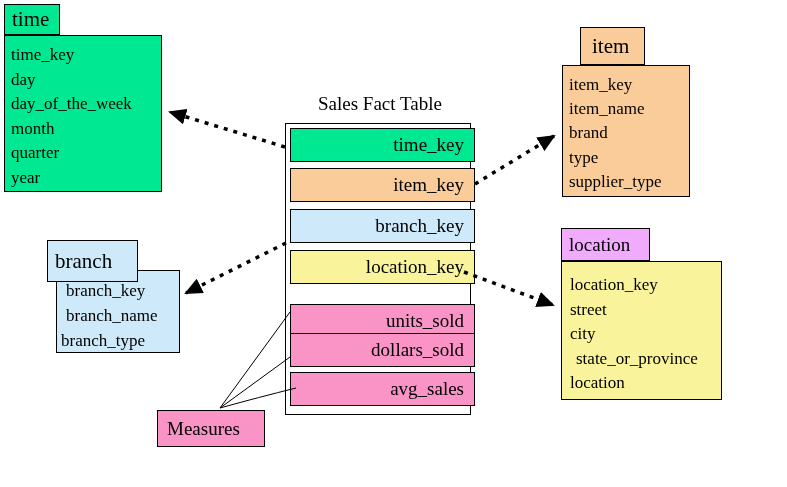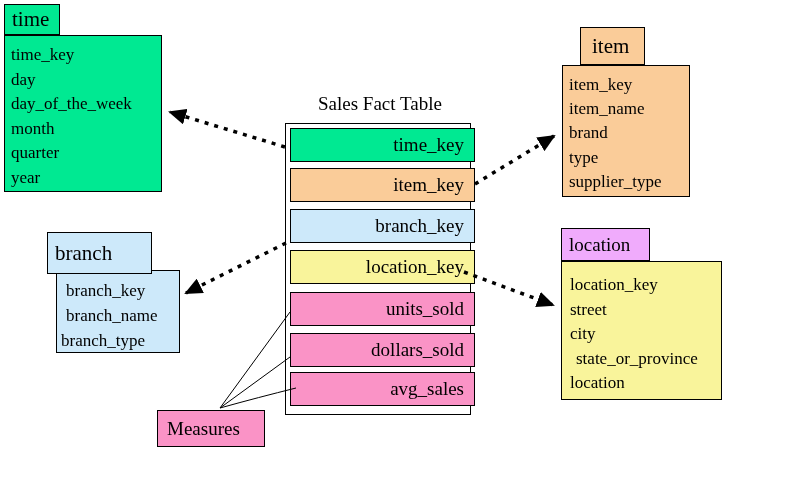--- a/index.html
+++ b/index.html
@@ -87,21 +87,21 @@
 
   <div class="box tbl-header" style="left: 580px; top: 27px; width: 65px; height: 38px; padding-left: 11px; background-color: rgb(250, 204, 153);">item</div>
   <div class="box tbl-body" style="left: 562px; top: 65px; width: 128px; height: 132px; padding-top: 7px; background-color: rgb(250, 204, 153);">
     <div class="field" style="line-height:24.2px;">item_key</div>
     <div class="field" style="line-height:24.2px;">item_name</div>
     <div class="field" style="line-height:24.2px;">brand</div>
     <div class="field" style="line-height:24.2px;">type</div>
     <div class="field" style="line-height:24.2px;">supplier_type</div>
   </div>
 
-  <div class="box tbl-header" style="left: 47px; top: 232px; width: 105px; height: 42px; background-color: rgb(205, 233, 250);">branch</div>
+  <div class="box tbl-header" style="left: 47px; top: 240px; width: 91px; height: 42px; background-color: rgb(205, 233, 250);">branch</div>
   <div class="box tbl-body" style="left: 56px; top: 270px; width: 124px; height: 83px; padding-top: 7px; background-color: rgb(205, 233, 250);">
     <div class="field" style="padding-left:9px;line-height:25px;">branch_key</div>
     <div class="field" style="padding-left:9px;line-height:25px;">branch_name</div>
     <div class="field" style="padding-left:4px;line-height:25px;">branch_type</div>
   </div>
 
   <div class="box tbl-header" style="left: 561px; top: 228px; width: 89px; height: 33px; font-size: 19px; background-color: #f0abfc;">location</div>
   <div class="box tbl-body" style="left: 561px; top: 261px; width: 161px; height: 139px; padding-top: 11px; background-color: rgb(249, 244, 155);">
     <div class="field" style="padding-left:8px;">location_key</div>
     <div class="field" style="padding-left:8px;">street</div>
@@ -109,21 +109,21 @@
     <div class="field" style="padding-left:14px;">state_or_province</div>
     <div class="field" style="padding-left:8px;">location</div>
   </div>
 
   <div class="fact-title">Sales Fact Table</div>
   <div class="box fact-outer"></div>
   <div class="frow" style="top: 128px; background-color: rgb(0, 233, 146);">time_key</div>
   <div class="frow" style="top: 168px; background-color: rgb(250, 204, 153);">item_key</div>
   <div class="frow" style="top: 209px; background-color: rgb(205, 233, 250);">branch_key</div>
   <div class="frow" style="top: 250px; background-color: rgb(249, 244, 155);">location_key</div>
-  <div class="frow" style="top: 292px; background-color: rgb(250, 147, 198);">units_sold</div>
+  <div class="frow" style="top: 304px; background-color: rgb(250, 147, 198);">units_sold</div>
   <div class="frow" style="top: 333px; background-color: rgb(250, 147, 198);">dollars_sold</div>
   <div class="frow" style="top: 372px; background-color: rgb(250, 147, 198);">avg_sales</div>
 
   <div class="box measures" style="background-color: rgb(250, 147, 198);">Measures</div>
 
   <svg class="overlay" viewBox="0 0 787 487" xmlns="http://www.w3.org/2000/svg">
     <defs>
       <marker id="arr" markerUnits="userSpaceOnUse" markerWidth="20" markerHeight="16" refX="16" refY="8" orient="auto">
         <path d="M0,0 L18,8 L0,16 z" fill="#000000"></path>
       </marker>

